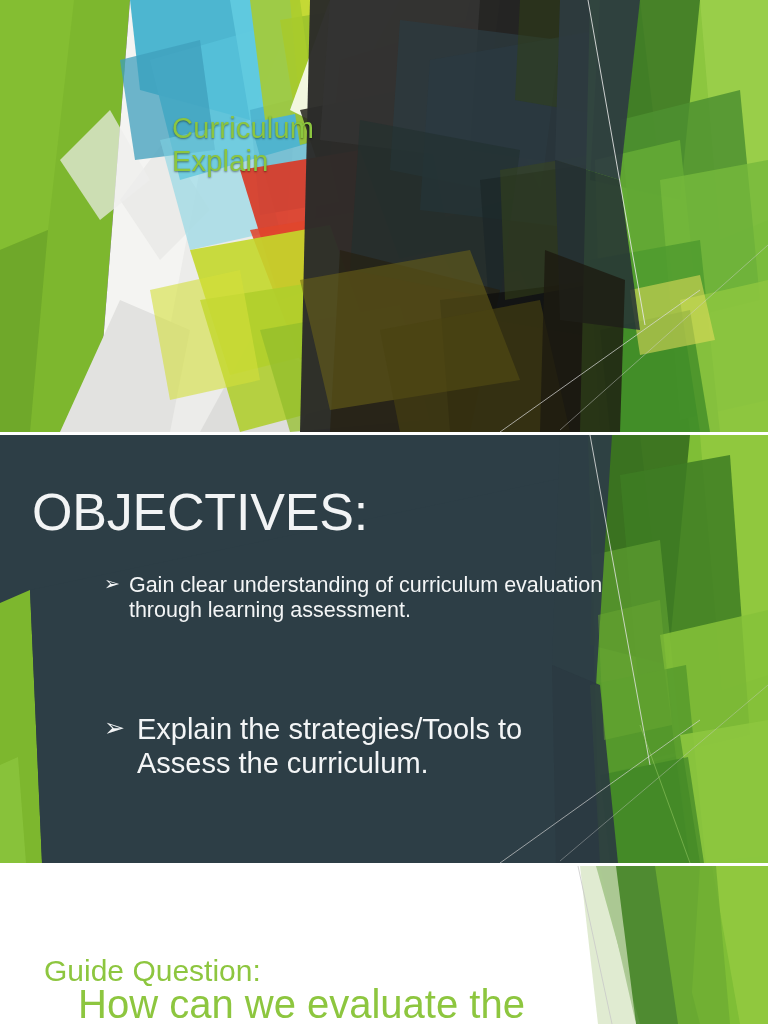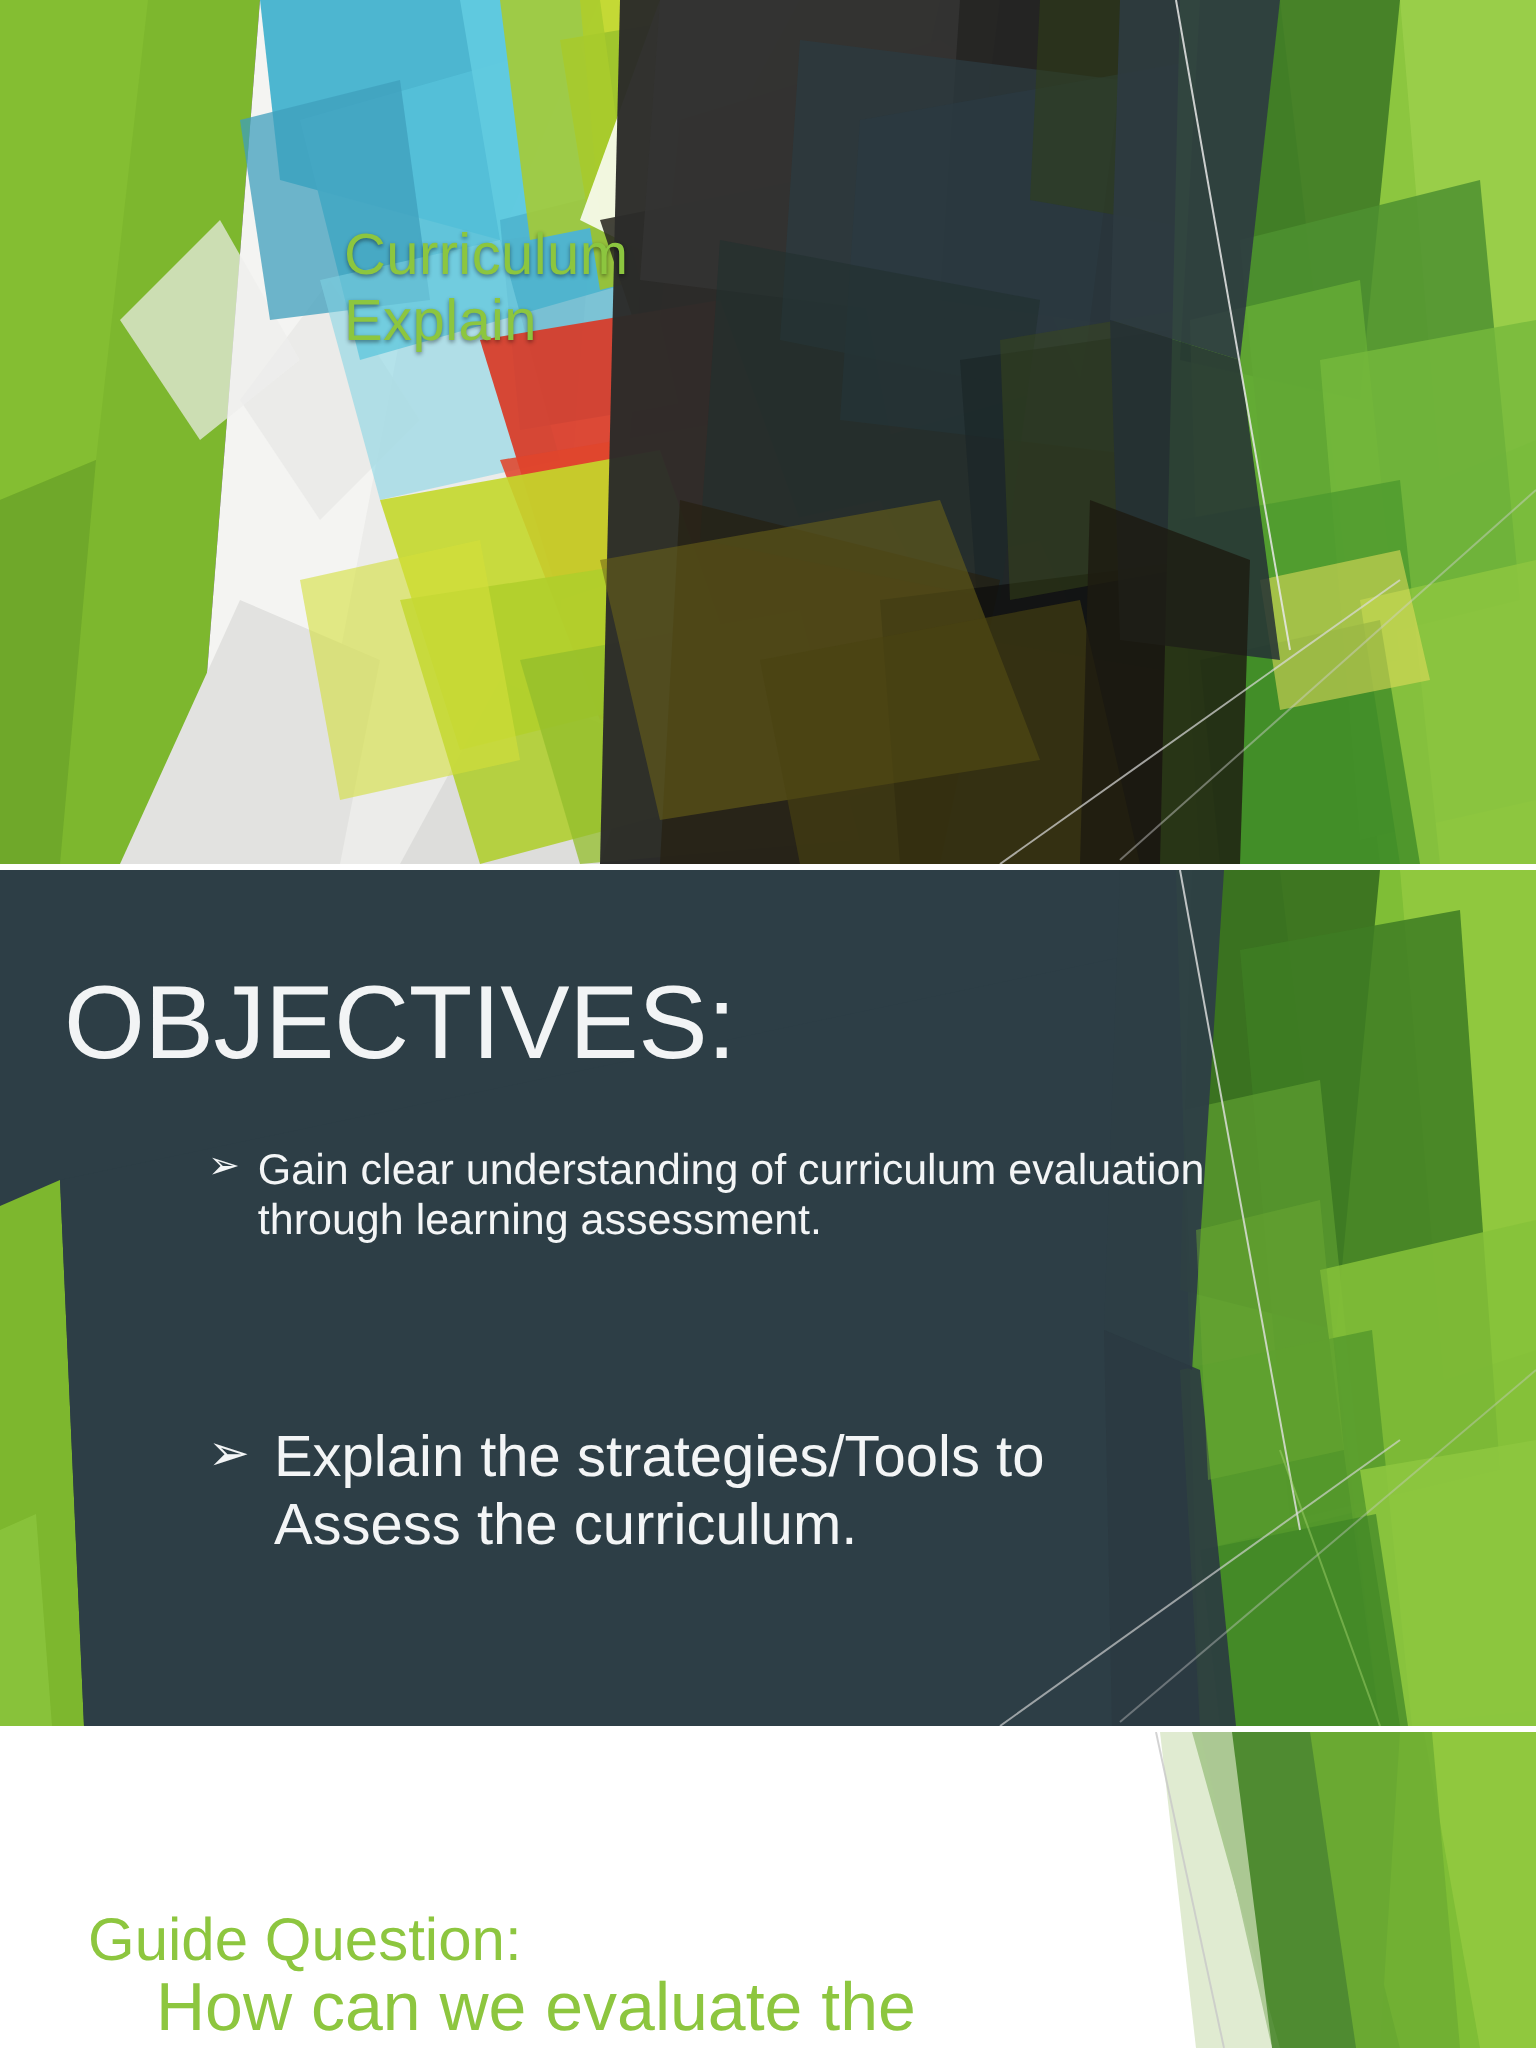--- a/index.html
+++ b/index.html
@@ -132,21 +132,21 @@
     font-size: 30px;
     line-height: 34px;
     font-weight: 400;
     z-index: 5;
   }
   .guide-body {
     position: absolute;
     left: 78px;
     top: 118px;
     color: #8DC63F;
-    font-size: 34px;
+    font-size: 40px;
     line-height: 40px;
     font-weight: 400;
     z-index: 5;
     white-space: nowrap;
   }
 </style>
 </head>
 <body>
 
 <div class="deck">

